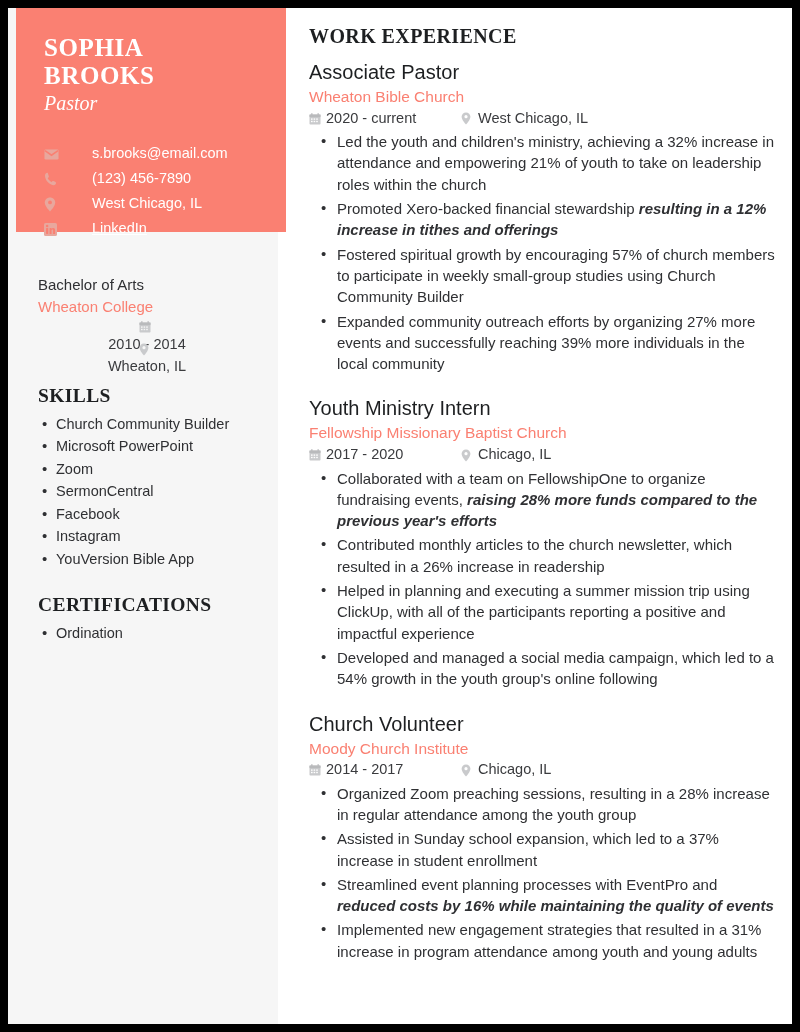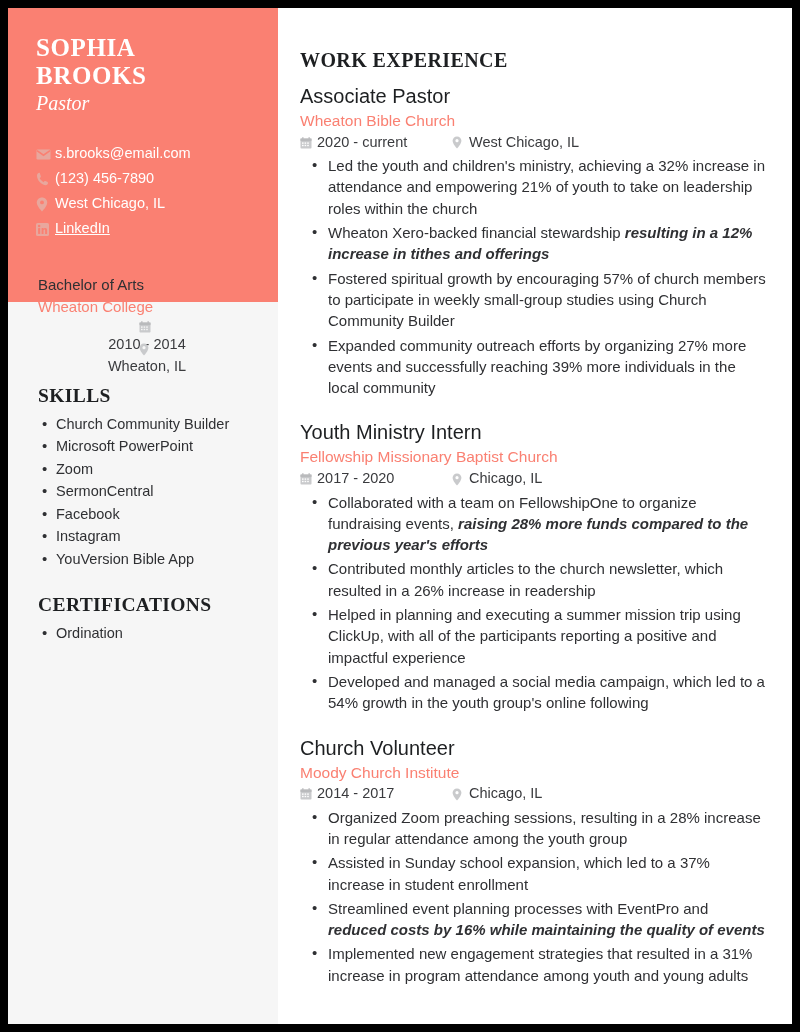--- a/index.html
+++ b/index.html
@@ -27,24 +27,24 @@
   .sidebar {
     position: absolute;
     left: 0;
     top: 0;
     width: 270px;
     height: 1016px;
     background: #f6f6f6;
   }
   .header-block {
     position: absolute;
-    left: 0;
+    left: 8px;
     top: 0;
     width: 270px;
-    height: 294px;
+    height: 224px;
     background: #fa8072;
     box-sizing: border-box;
     padding: 26px 30px 0 28px;
   }
   .full-name {
     font-family: "Liberation Serif", serif;
     font-weight: bold;
     font-size: 25px;
     letter-spacing: 0.6px;
     color: #ffffff;
@@ -60,20 +60,21 @@
     margin: 0;
   }
   .contact-list {
     margin-top: 28px;
   }
   .contact-row {
     display: flex;
     align-items: center;
     margin-bottom: 3px;
     height: 22px;
+    gap: 29px;
   }
   .contact-icon {
     width: 19px;
     height: 16px;
     display: flex;
     align-items: center;
     justify-content: flex-start;
     flex: 0 0 19px;
   }
   .contact-icon svg { display: block; }
@@ -149,25 +150,24 @@
     position: absolute;
     left: 4px;
     top: -1px;
     font-size: 15px;
     color: #2f3033;
   }
 
   
   .main {
     position: absolute;
-    left: 292px;
+    left: 301px;
     top: 0;
     width: 470px;
     padding-top: 17px;
-    margin-top: 24px;
   }
   .main-heading {
     font-family: "Liberation Serif", serif;
     font-weight: bold;
     font-size: 20px;
     letter-spacing: 0.4px;
     color: #1d1f21;
     margin: 0 0 12px 0;
   }
   .job {
@@ -379,21 +379,21 @@
             <svg width="10" height="13" viewBox="0 0 10 13">
                 <path d="M5 0.4 C2.5 0.4 0.6 2.3 0.6 4.8 C0.6 8 5 12.6 5 12.6 C5 12.6 9.4 8 9.4 4.8 C9.4 2.3 7.5 0.4 5 0.4 Z" fill="#c9cacc"></path>
                 <circle cx="5" cy="4.7" r="1.6" fill="#ffffff"></circle>
               </svg>
           </span>
           <span class="meta-text">West Chicago, IL</span>
         </span>
       </div>
       <ul class="job-bullets">
         <li><span>Led the youth and children's ministry, achieving a 32% increase in attendance and empowering 21% of youth to take on leadership roles within the church</span><em></em></li>
-        <li><span>Wheaton Xero-backed financial stewardship </span><em>resulting in a 12% increase in tithes and offerings</em></li>
+        <li><span>Promoted Xero-backed financial stewardship </span><em>resulting in a 12% increase in tithes and offerings</em></li>
         <li><span>Fostered spiritual growth by encouraging 57% of church members to participate in weekly small-group studies using Church Community Builder</span><em></em></li>
         <li><span>Expanded community outreach efforts by organizing 27% more events and successfully reaching 39% more individuals in the local community</span><em></em></li>
       </ul>
     </article>
 
     <article class="job">
       <h3 class="job-role">Youth Ministry Intern</h3>
       <div class="job-org">Fellowship Missionary Baptist Church</div>
       <div class="job-meta">
         <span class="meta-date">

